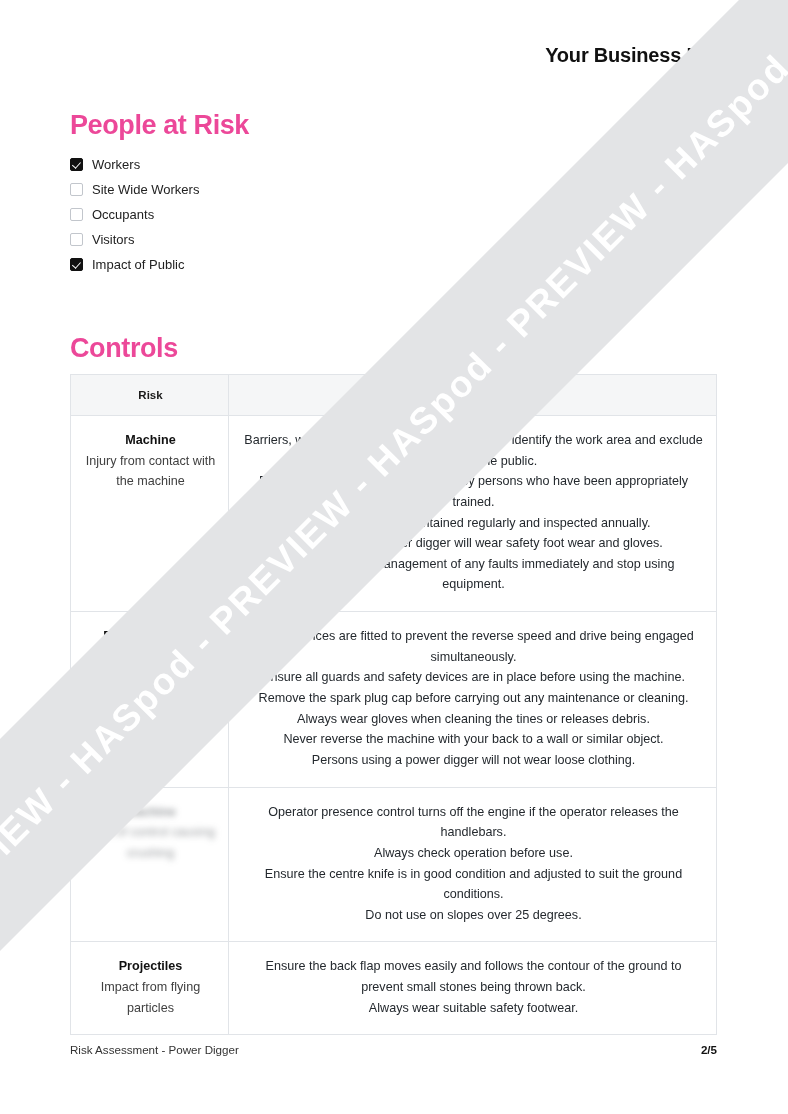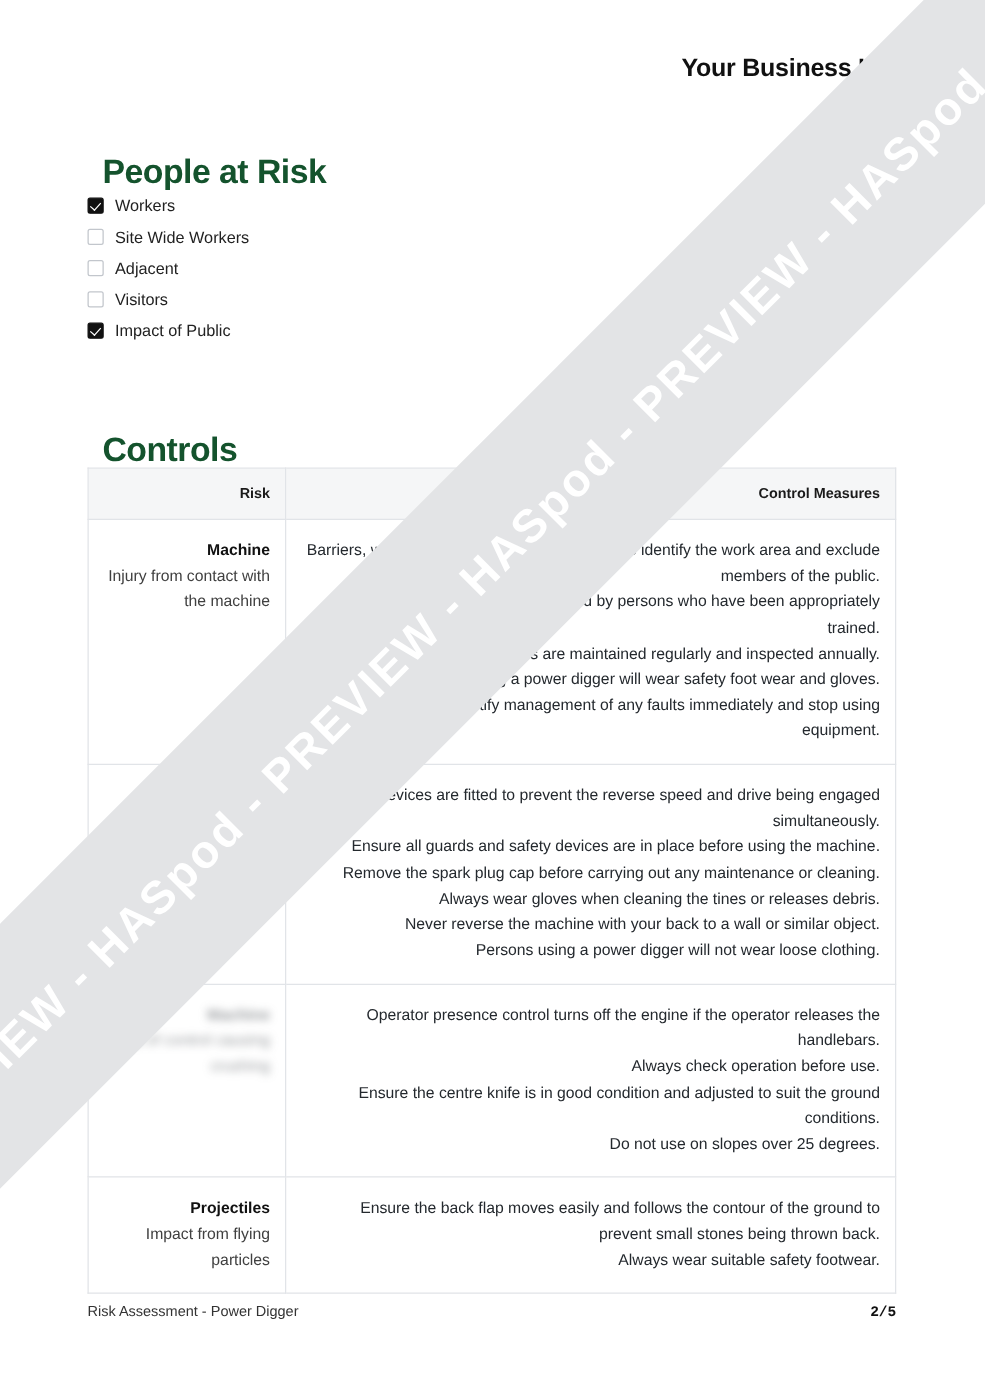--- a/index.html
+++ b/index.html
@@ -57,25 +57,25 @@
     top: 44px;
     font-size: 20px;
     font-weight: 700;
     letter-spacing: -0.2px;
     color: #111111;
   }
 
   h1.section-title {
     position: absolute;
     left: 70px;
-    margin: 12px;
+    margin: 0;
     font-size: 27px;
     font-weight: 700;
     letter-spacing: -0.4px;
-    color: #14532d;
+    color: #ec4899;
   }
   #title-people { top: 110px; }
   #title-controls { top: 333px; }
 
   
   .checklist {
     position: absolute;
     left: 70px;
     top: 152px;
     width: 360px;
@@ -125,21 +125,21 @@
     position: absolute;
     left: 70px;
     top: 374px;
     width: 647px;
     border-collapse: collapse;
     table-layout: fixed;
   }
   .ctrl-table th, .ctrl-table td {
     border: 1px solid #e1e4e8;
     vertical-align: top;
-    text-align: right;
+    text-align: center;
   }
   .ctrl-table thead th {
     background: #f5f6f7;
     font-size: 11.5px;
     font-weight: 700;
     color: #1a1a1a;
     padding: 14px 12px 14px 14px;
   }
   .col-risk { width: 131px; }
   .ctrl-table tbody td {
@@ -174,21 +174,20 @@
     top: 1043px;
     display: flex;
     justify-content: space-between;
     align-items: baseline;
     font-size: 11.6px;
     color: #333333;
   }
   .footer .pageno {
     font-weight: 700;
     color: #111111;
-    font-family: Liberation Mono, monospace;
   }
 </style>
 </head>
 <body>
 
 <div id="page">
 
   <div id="watermark">
     <span class="wm-text">HASpod - PREVIEW - HASpod - PREVIEW - HASpod - PREVIEW - HASpod - PREVIEW - HASpod - PREVIEW - HASpod - PREVIEW - HASpod - </span>
   </div>
@@ -203,21 +202,21 @@
         <div class="check-row">
           <span class="cbox on"></span>
           <span class="check-label">Workers</span>
         </div>
         <div class="check-row">
           <span class="cbox off"></span>
           <span class="check-label">Site Wide Workers</span>
         </div>
         <div class="check-row">
           <span class="cbox off"></span>
-          <span class="check-label">Adjacent</span>
+          <span class="check-label">Occupants</span>
         </div>
         <div class="check-row">
           <span class="cbox off"></span>
           <span class="check-label">Visitors</span>
         </div>
         <div class="check-row">
           <span class="cbox on"></span>
           <span class="check-label">Impact of Public</span>
         </div>
       </div>

